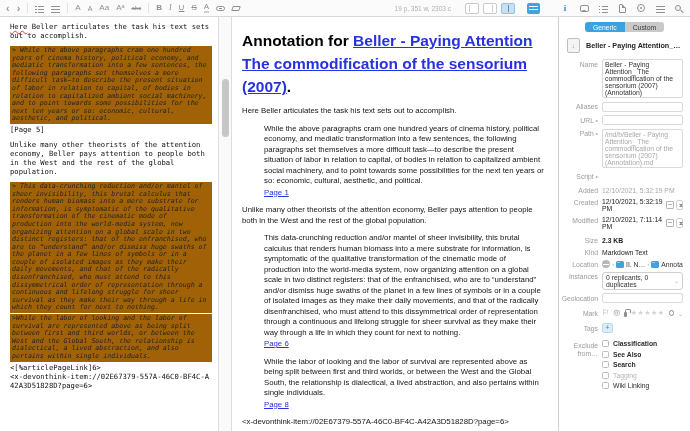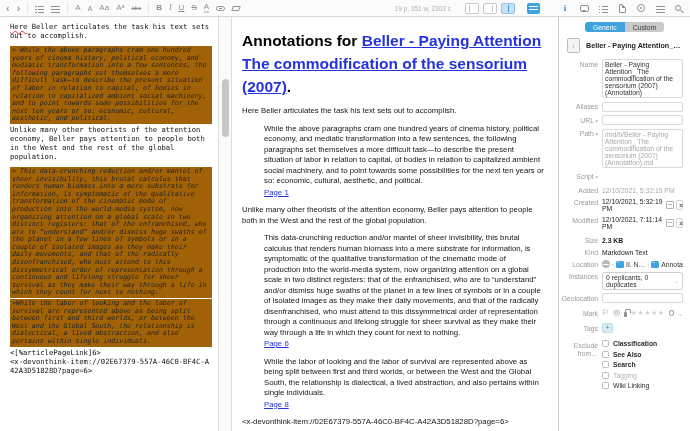--- a/index.html
+++ b/index.html
@@ -194,34 +194,35 @@
           <span class="i-search"></span>
         </span>
     </div>
   </div>
 
   <div class="main">
 
     <div class="editor">
       <div class="blk"><span class="misspell">Here</span><span> Beller articulates the task his text sets out to accomplish.</span></div>
       <div class="quote"><span>&gt; While the above paragraphs cram one hundred years of cinema history, political economy, and </span><span class="misspell">mediatic</span><span> transformation into a few sentences, the following paragraphs set themselves a more difficult task—to describe the present situation of labor in relation to capital, of bodies in relation to capitalized ambient social machinery, and to point towards some possibilities for the next ten years or so: economic, cultural, aesthetic, and political.</span></div>
+      <div class="pg">[Page 5]</div>
       <div class="blk">Unlike many other theorists of the attention economy, Beller pays attention to people both in the West and the rest of the global population.</div>
       <div class="quote">&gt; This data-crunching reduction and/or mantel of sheer invisibility, this brutal calculus that renders human biomass into a mere substrate for information, is symptomatic of the qualitative transformation of the cinematic mode of production into the world-media system, now organizing attention on a global scale in two distinct registers: that of the enfranchised, who are to “understand” and/or dismiss huge swaths of the planet in a few lines of symbols or in a couple of isolated images as they make their daily movements, and that of the radically disenfranchised, who must attend to this dissymmetrical order of representation through a continuous and lifelong struggle for sheer survival as they make their way through a life in which they count for next to nothing.</div>
       <div class="quote">&gt;While the labor of looking and the labor of survival are represented above as being split between first and third worlds, or between the West and the Global South, the relationship is dialectical, a lived abstraction, and also pertains within single individuals.</div>
       <div>&lt;[%articlePageLink]6&gt;</div>
       <div class="blk" style="word-break:break-all">&lt;x-devonthink-item://02E67379-557A-46C0-BF4C-A42A3D51828D?page=6&gt;</div>
 
     </div>
 
     <div class="gutter">
       <div class="thumb"></div>
     </div>
 
     <div class="preview">
-      <h1><span>Annotations for </span><a href="#">Beller - Paying Attention The commodification of the sensorium (2007)</a><span>.</span></h1>
+      <h1><span>Annotation for </span><a href="#">Beller - Paying Attention The commodification of the sensorium (2007)</a><span>.</span></h1>
       <p>Here Beller articulates the task his text sets out to accomplish.</p>
       <blockquote>
         <span>While the above paragraphs cram one hundred years of cinema history, political economy, and mediatic transformation into a few sentences, the following paragraphs set themselves a more difficult task—to describe the present situation of labor in relation to capital, of bodies in relation to capitalized ambient social machinery, and to point towards some possibilities for the next ten years or so: economic, cultural, aesthetic, and political.</span><br>
         <a href="#" class="pl">Page 1</a>
       </blockquote>
       <p>Unlike many other theorists of the attention economy, Beller pays attention to people both in the West and the rest of the global population.</p>
       <blockquote>
         <span>This data-crunching reduction and/or mantel of sheer invisibility, this brutal calculus that renders human biomass into a mere substrate for information, is symptomatic of the qualitative transformation of the cinematic mode of production into the world-media system, now organizing attention on a global scale in two distinct registers: that of the enfranchised, who are to “understand” and/or dismiss huge swaths of the planet in a few lines of symbols or in a couple of isolated images as they make their daily movements, and that of the radically disenfranchised, who must attend to this dissymmetrical order of representation through a continuous and lifelong struggle for sheer survival as they make their way through a life in which they count for next to nothing.</span><br>
         <a href="#" class="pl">Page 6</a>
       </blockquote>

